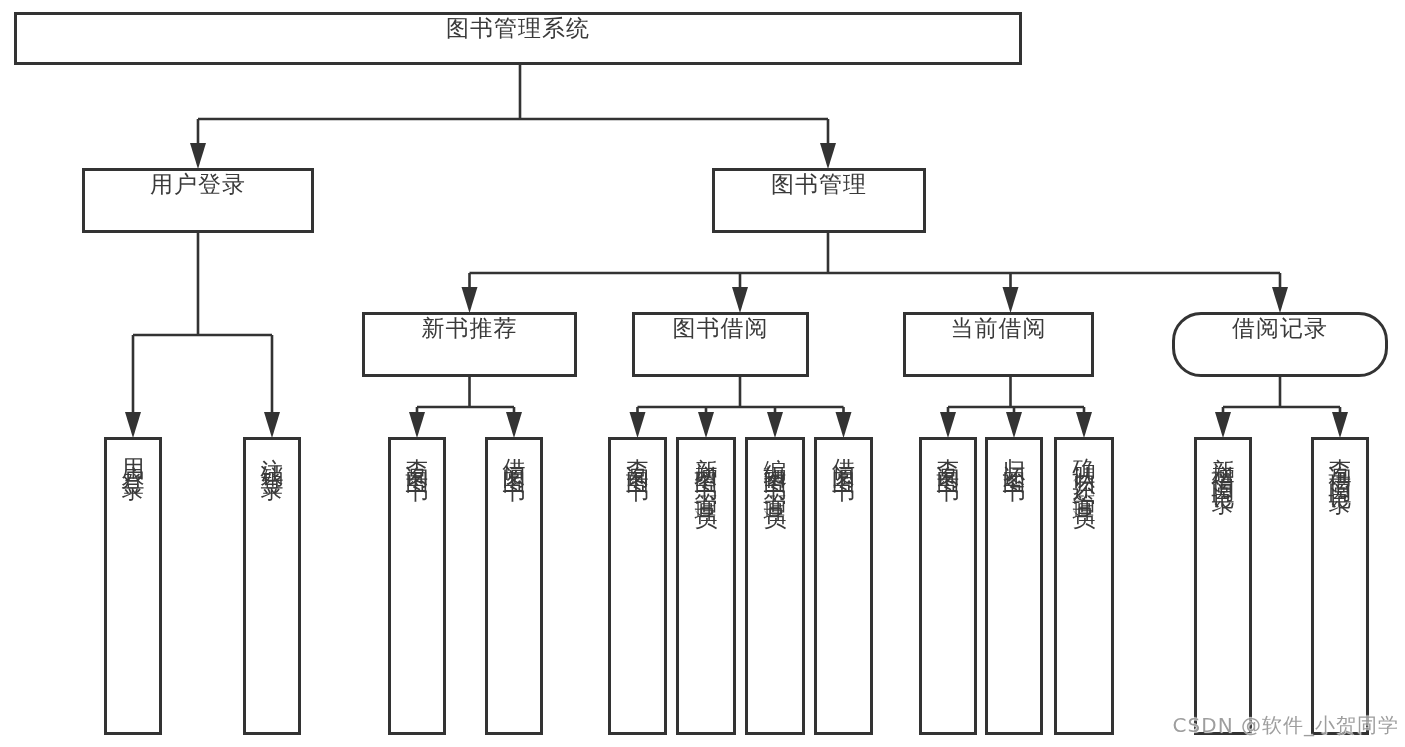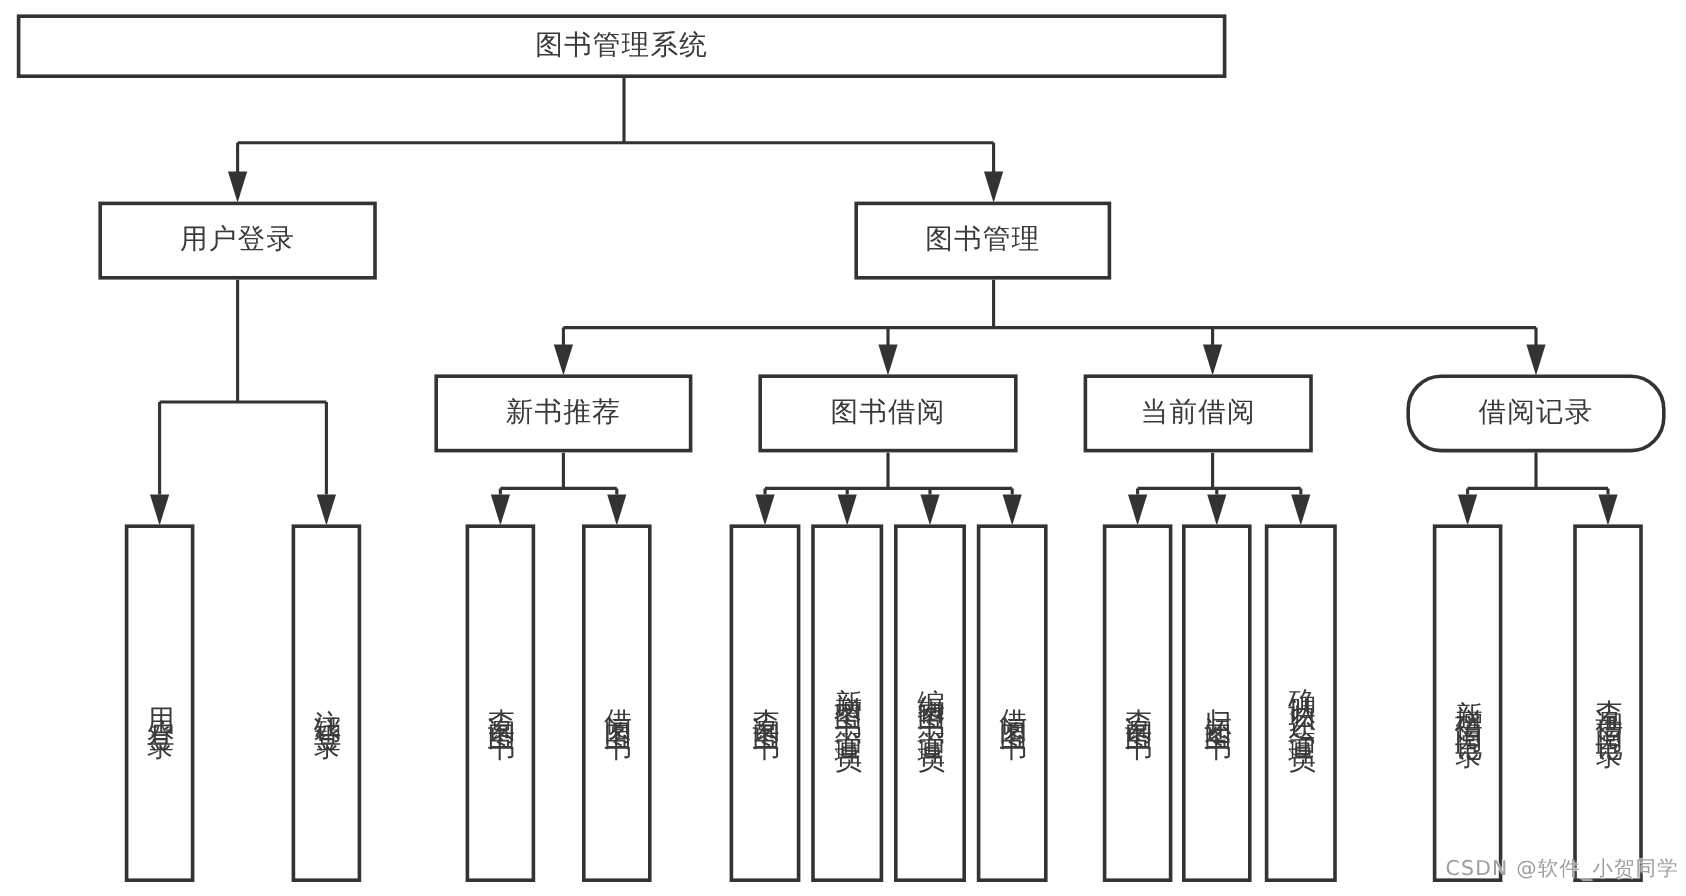--- a/index.html
+++ b/index.html
@@ -35,42 +35,41 @@
   .connectors polygon{
     fill:var(--line);
     stroke:none;
   }
   .node{
     position:absolute;
     box-sizing:border-box;
     background:#fff;
     border:3px solid var(--line);
     display:flex;
-    align-items:center;
     justify-content:center;
     color:var(--text);
     font-size:23px;
     letter-spacing:1px;
     line-height:1.2;
     white-space:nowrap;
   }
   .h-node{top:312px;height:65px;}
   .leaf{top:437px;height:298px;}
   .leaf .v-label{
     writing-mode:vertical-rl;
     text-orientation:mixed;
     letter-spacing:7px;
     line-height:1;
     white-space:nowrap;
   }
   .watermark{
     position:absolute;
     right:6px;
     top:712px;
-    font-size:17px;
+    font-size:20px;
     letter-spacing:1px;
     color:var(--watermark);
     text-shadow:1px 1px 1px rgba(255,255,255,.85),-1px -1px 1px rgba(255,255,255,.85);
     z-index:5;
     white-space:nowrap;
   }
 </style>
 </head>
 <body>
 
@@ -119,21 +118,21 @@
   <div class="node" style="left:82px;top:168px;width:232px;height:65px;">
     <span>用户登录</span>
   </div>
   <div class="node" style="left:712px;top:168px;width:214px;height:65px;">
     <span>图书管理</span>
   </div>
 
   <div class="node h-node" style="left:362px;width:215px;">
     <span>新书推荐</span>
   </div>
-  <div class="node h-node" style="left:632px;width:216px;">
+  <div class="node h-node" style="left:632px;width:177px;">
     <span>图书借阅</span>
   </div>
   <div class="node h-node" style="left:903px;width:191px;">
     <span>当前借阅</span>
   </div>
   <div class="node h-node" style="left:1172px;width:216px;border-radius:29px;">
     <span>借阅记录</span>
   </div>
 
   <div class="node leaf" style="left:104px;width:58px;">

